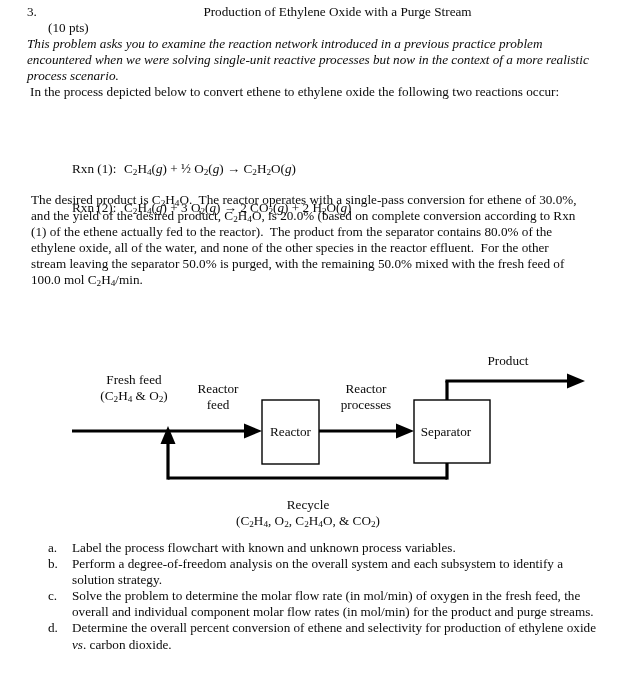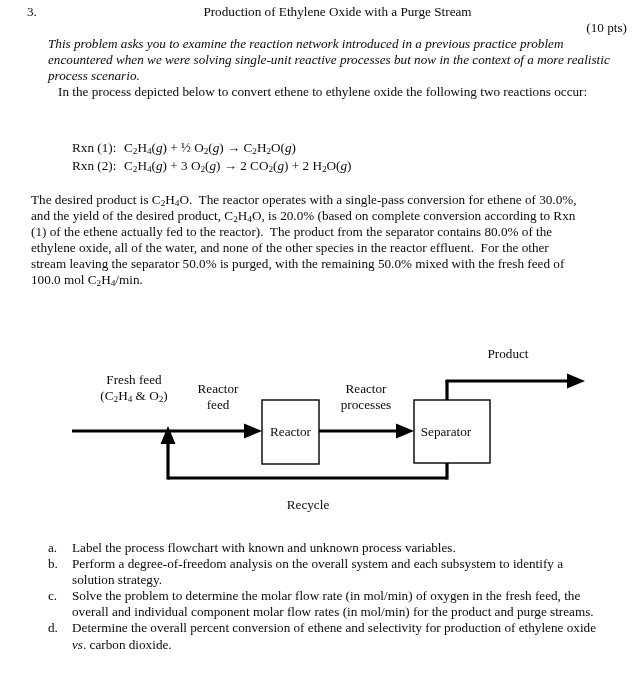--- a/index.html
+++ b/index.html
@@ -38,44 +38,43 @@
   }
   .prob-num {
     width: 21px;
     flex: 0 0 21px;
   }
   .prob-title {
     flex: 1 1 auto;
     text-align: center;
   }
   .pts {
-    margin-left: 35px;
-    text-align: right;
+    margin-left: 21px;
   }
   .intro-italic {
-    margin-left: 21px;
     font-style: italic;
     width: 566px;
   }
   .intro-plain {
-    margin-left: 31px;
+    margin-left: 3px;
     width: 540px;
   }
 
   
   .rxns {
     position: absolute;
     left: 72px;
     top: 139px;
     line-height: 17.5px;
     white-space: nowrap;
   }
   .rxn-label {
     display: inline-block;
     width: 52px;
+    margin-top: 21px;
   }
   .eq { }
   .eq i { font-style: italic; }
 
   
   .para {
     position: absolute;
     left: 31px;
     top: 192px;
     width: 555px;
@@ -197,26 +196,27 @@
     <div class="dlabel" style="left:180px; top:45px; width:76px;">
       <div>Reactor</div>
       <div>feed</div>
     </div>
 
     <div class="dlabel" style="left:326px; top:45px; width:80px;">
       <div>Reactor</div>
       <div>processes</div>
     </div>
 
-    <div class="dlabel" style="left:438px; top:10px; width:140px;">
+    <div class="dlabel" style="left:438px; top:17px; width:140px;">
       <div>Product</div>
     </div>
 
     <div class="dlabel" style="left:160px; top:161px; width:296px;">
       <div>Recycle</div>
+      <div>(C<sub>2</sub>H<sub>4</sub>, O<sub>2</sub>, C<sub>2</sub>H<sub>4</sub>O, &amp; CO<sub>2</sub>)</div>
     </div>
   </div>
 
   <div class="quests">
     <div class="q-row">
       <span class="q-letter">a.</span>
       <span class="q-text">Label the process flowchart with known and unknown process variables.</span>
     </div>
     <div class="q-row">
       <span class="q-letter">b.</span>

